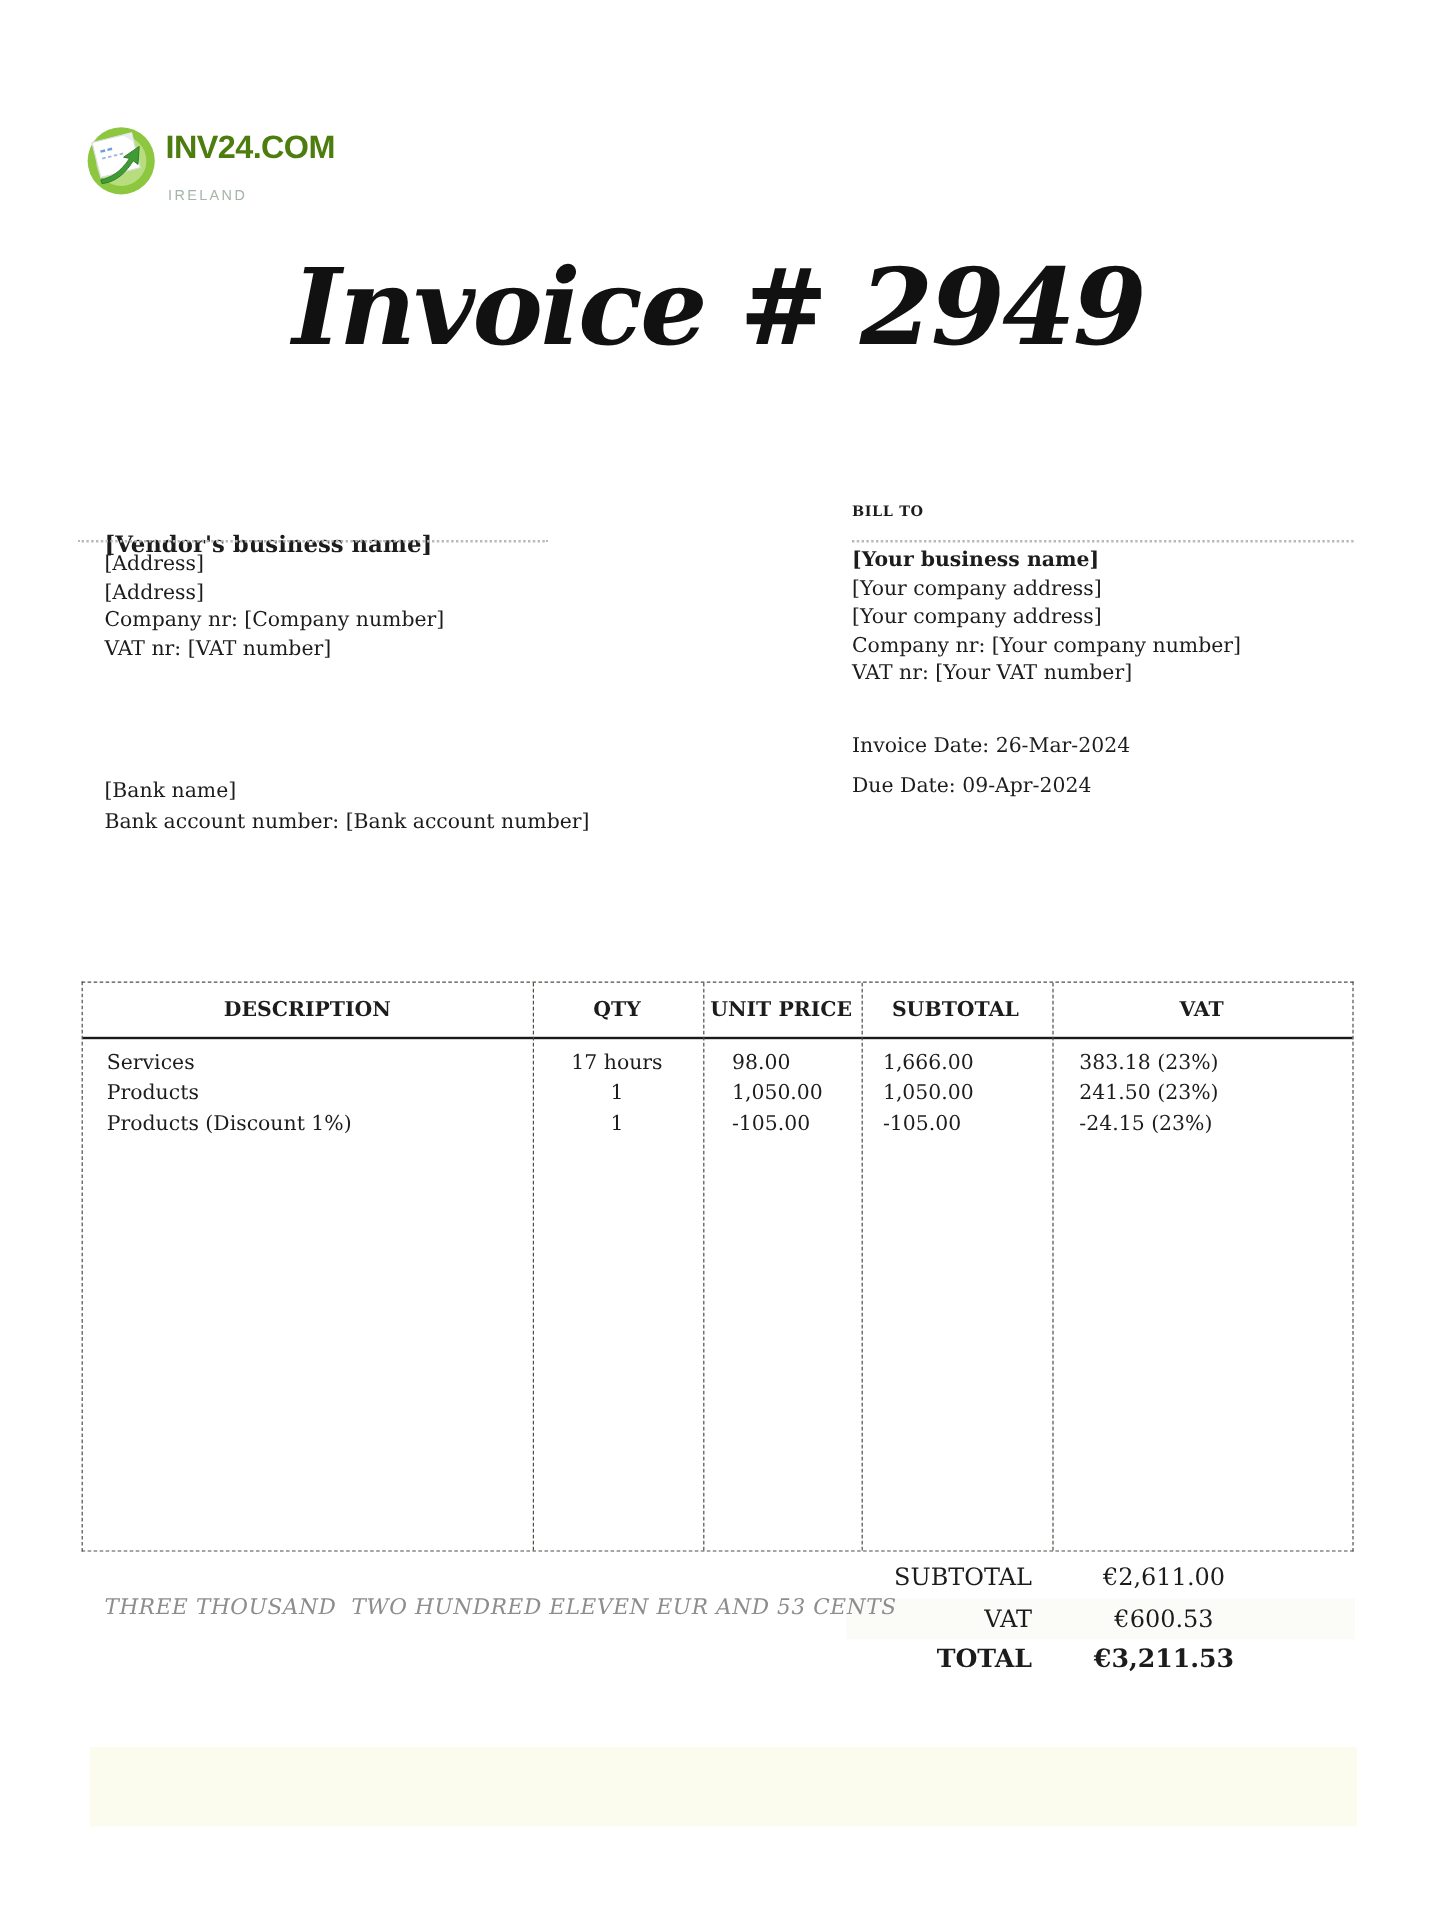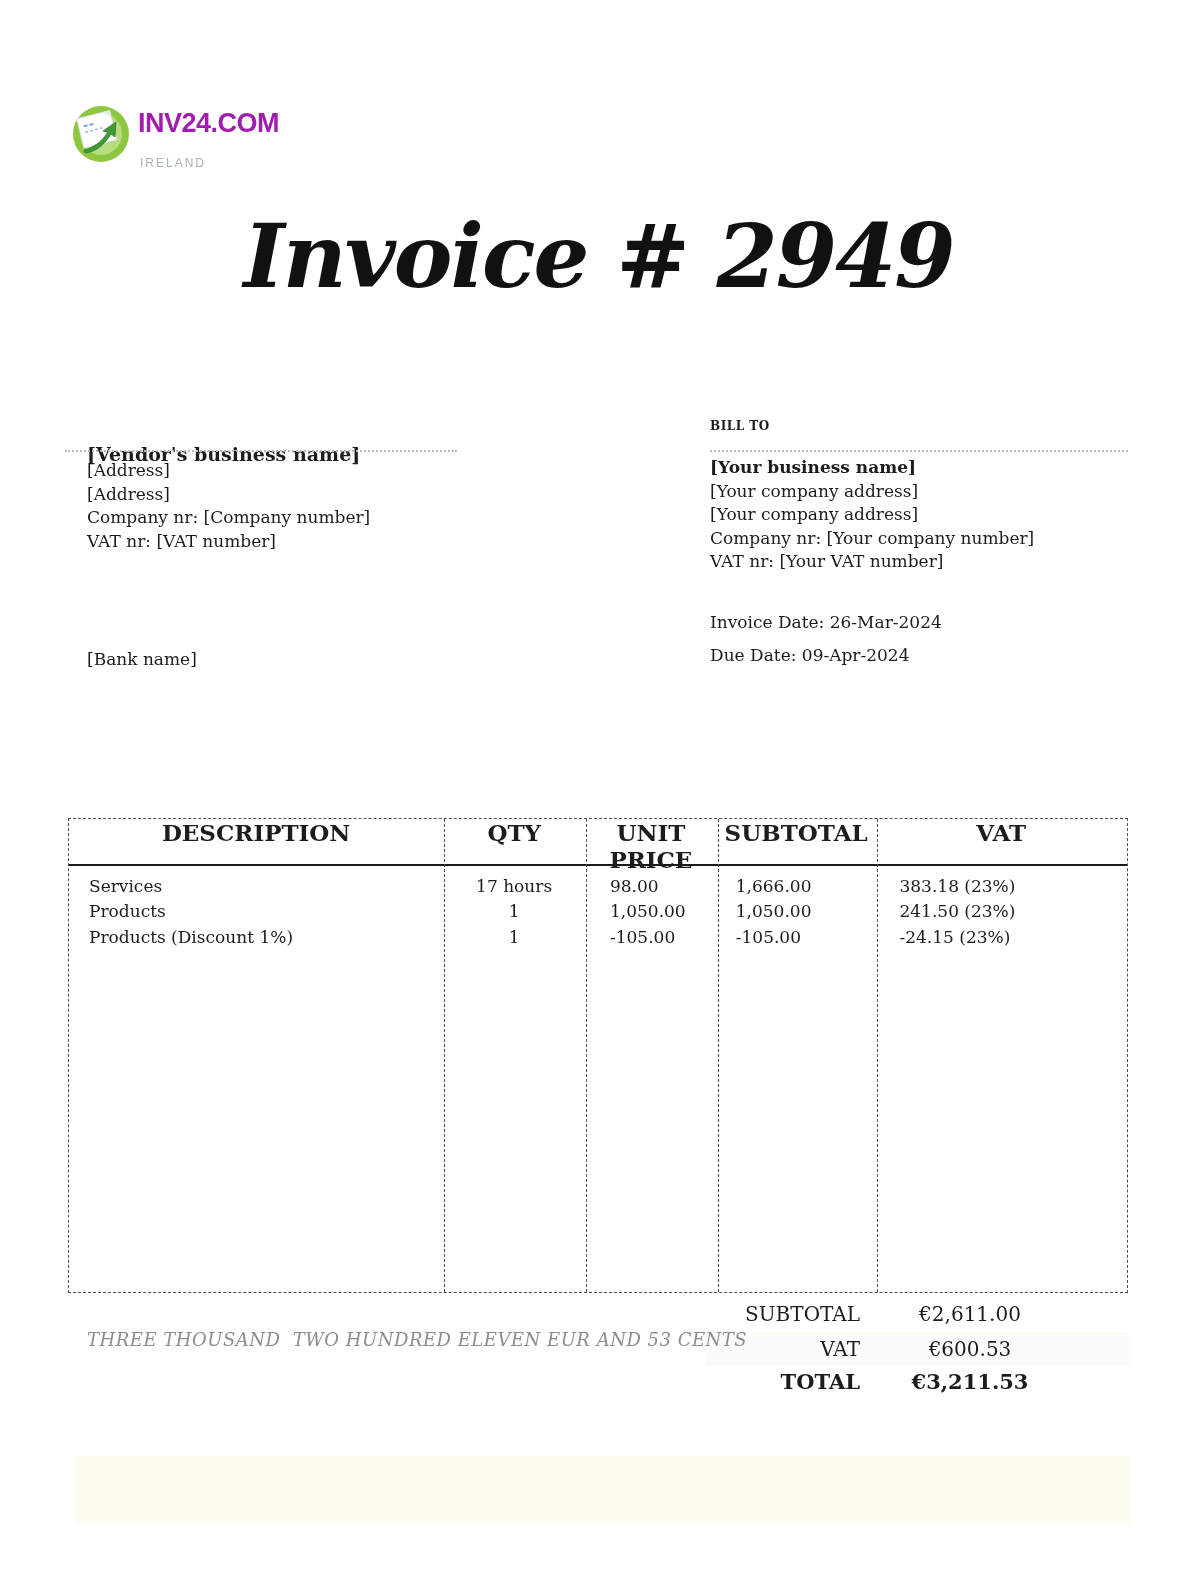--- a/index.html
+++ b/index.html
@@ -9,21 +9,21 @@
     position: relative;
     font-family: "DejaVu Serif", serif;
     color: #1c1c1c;
     overflow: hidden;
   }
 
   
   .logo { position: absolute; left: 70px; top: 102px; display: flex; align-items: flex-start; }
   .logo-icon { width: 62px; height: 62px; }
   .logo-text { margin-left: 6px; margin-top: 8px; font-family: "Liberation Sans", sans-serif; }
-  .logo-name { font-size: 27px; font-weight: bold; color: #a21caf; letter-spacing: -0.5px; line-height: 27px; }
+  .logo-name { font-size: 27px; font-weight: bold; color: #4d7c0f; letter-spacing: -0.5px; line-height: 27px; }
   .logo-region { font-size: 12px; color: #a4b4a8; letter-spacing: 2px; margin-top: 19px; margin-left: 2px; }
 
   
   .doc-title {
     position: absolute; left: 0; top: 204px; width: 100%;
     text-align: center;
     font-size: 88px; font-weight: bold; font-style: italic;
     letter-spacing: -2px;
     color: #111;
   }
@@ -49,23 +49,23 @@
   
   .invoice-table {
     position: absolute; left: 68px; top: 818px;
     width: 1060px; height: 475px;
     border: 1px dashed #4c5146;
   }
   .col-sep { position: absolute; top: 0; bottom: 0; border-left: 1px dashed #4c5146; }
   .sep-1 { left: 375px; } .sep-2 { left: 517px; } .sep-3 { left: 649px; } .sep-4 { left: 808px; }
 
   .t-header {
-    display: flex; height: 47px; 
+    display: flex; height: 47px; align-items: center;
     border-bottom: 2px solid #1a1a1a;
-    font-weight: bold; font-size: 23px;
+    font-weight: bold; font-size: 17px;
   }
   .t-row { display: flex; height: 25.5px; align-items: center; font-size: 17px; }
   .t-body { padding-top: 7px; }
 
   .c-desc { width: 375px; } .c-qty { width: 142px; } .c-unit { width: 132px; }
   .c-sub { width: 159px; } .c-vat { width: 252px; }
   .t-header .c-desc, .t-header .c-qty, .t-header .c-unit,
   .t-header .c-sub, .t-header .c-vat { text-align: center; }
   .t-row .c-desc { padding-left: 20px; }
   .t-row .c-qty  { text-align: center; font-weight: 500; }
@@ -135,20 +135,21 @@
   <div>VAT nr: [Your VAT number]</div>
 </div>
 
 <div class="dates">
   <div>Invoice Date: 26-Mar-2024</div>
   <div>Due Date: 09-Apr-2024</div>
 </div>
 
 <div class="addr-lines bank-lines">
   <div>[Bank name]</div>
+  <div>Bank account number: [Bank account number]</div>
 </div>
 
 <div class="invoice-table">
   <div class="col-sep sep-1"></div>
   <div class="col-sep sep-2"></div>
   <div class="col-sep sep-3"></div>
   <div class="col-sep sep-4"></div>
 
   <div class="t-header">
     <div class="c-desc">DESCRIPTION</div>

